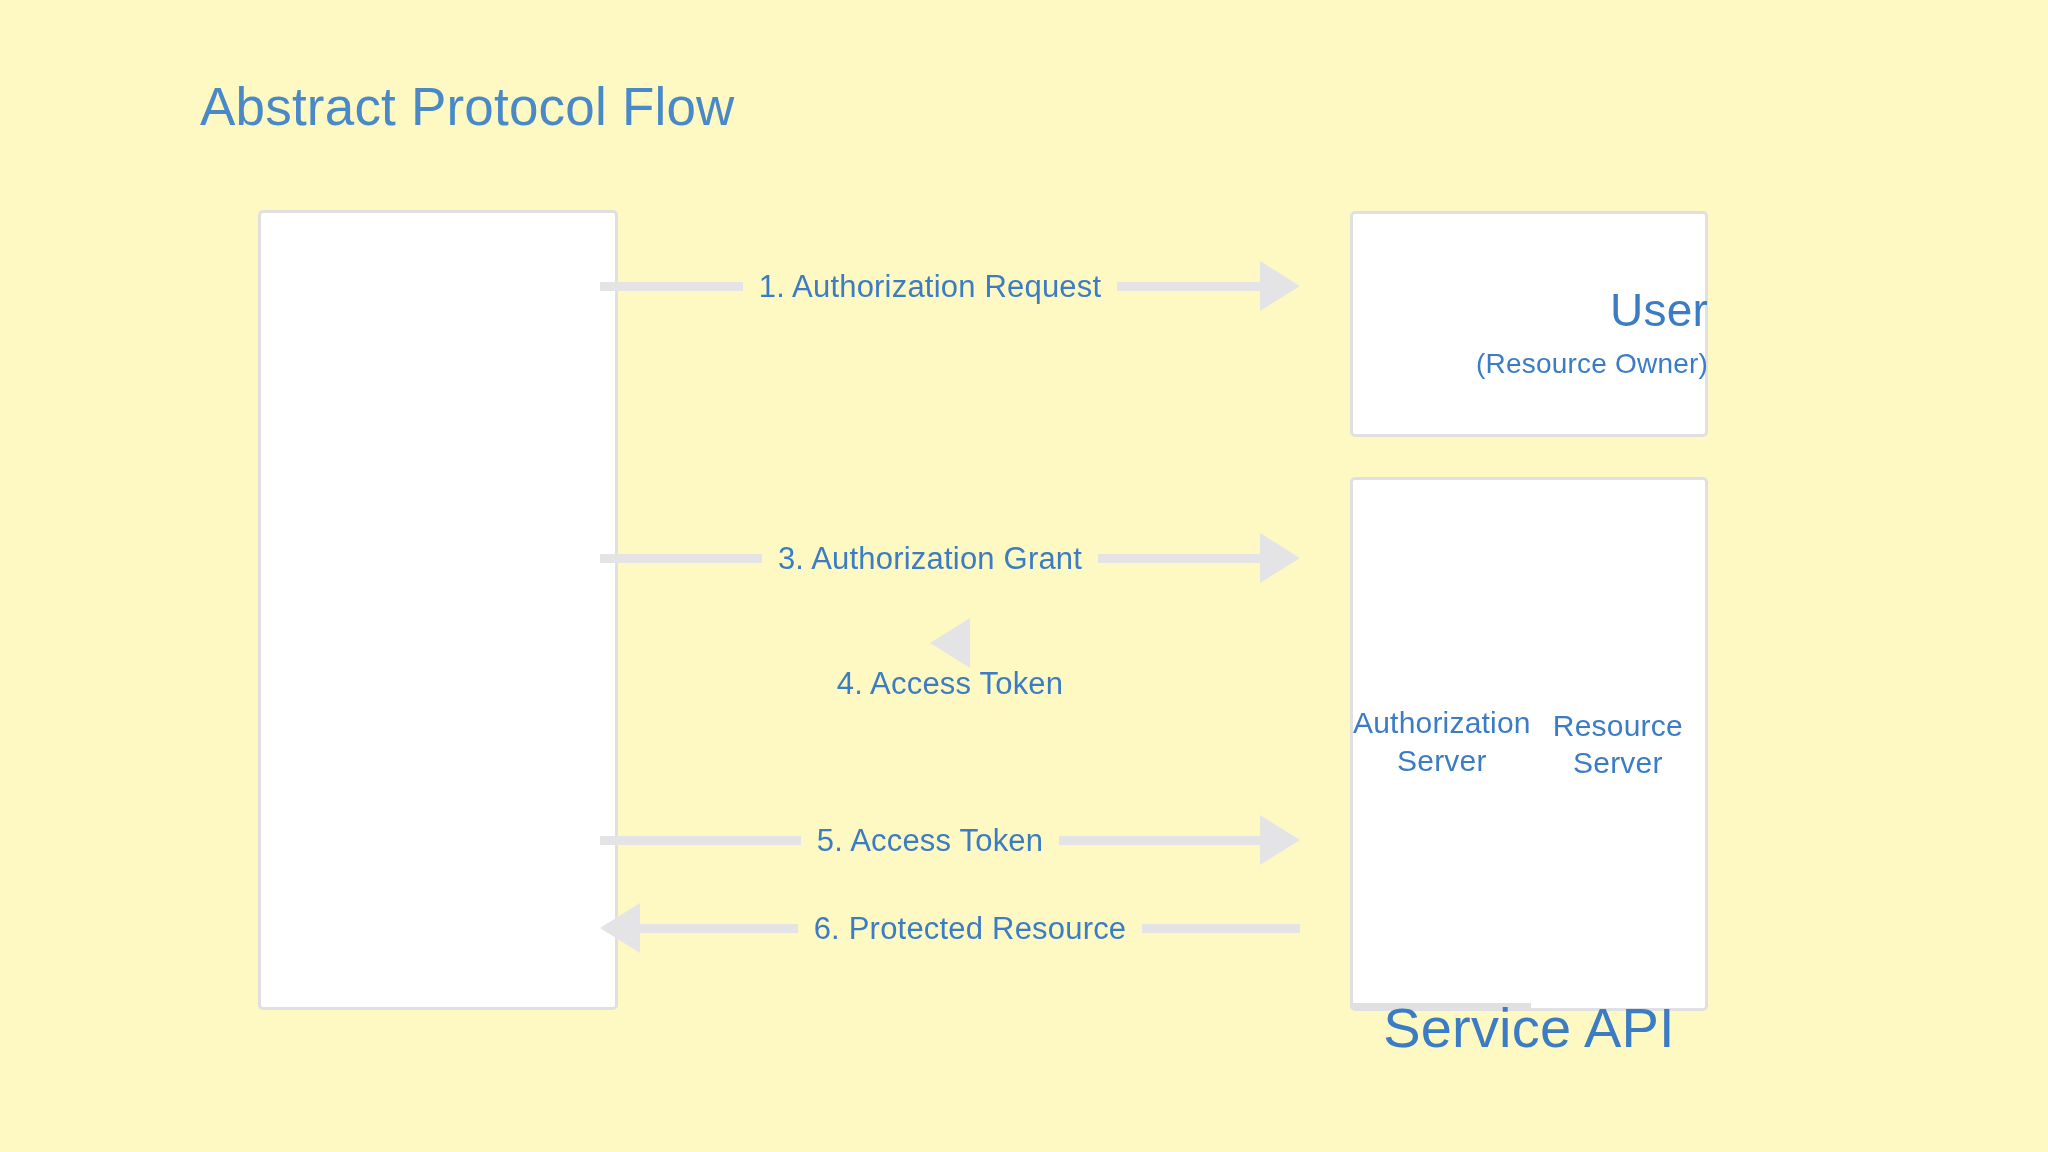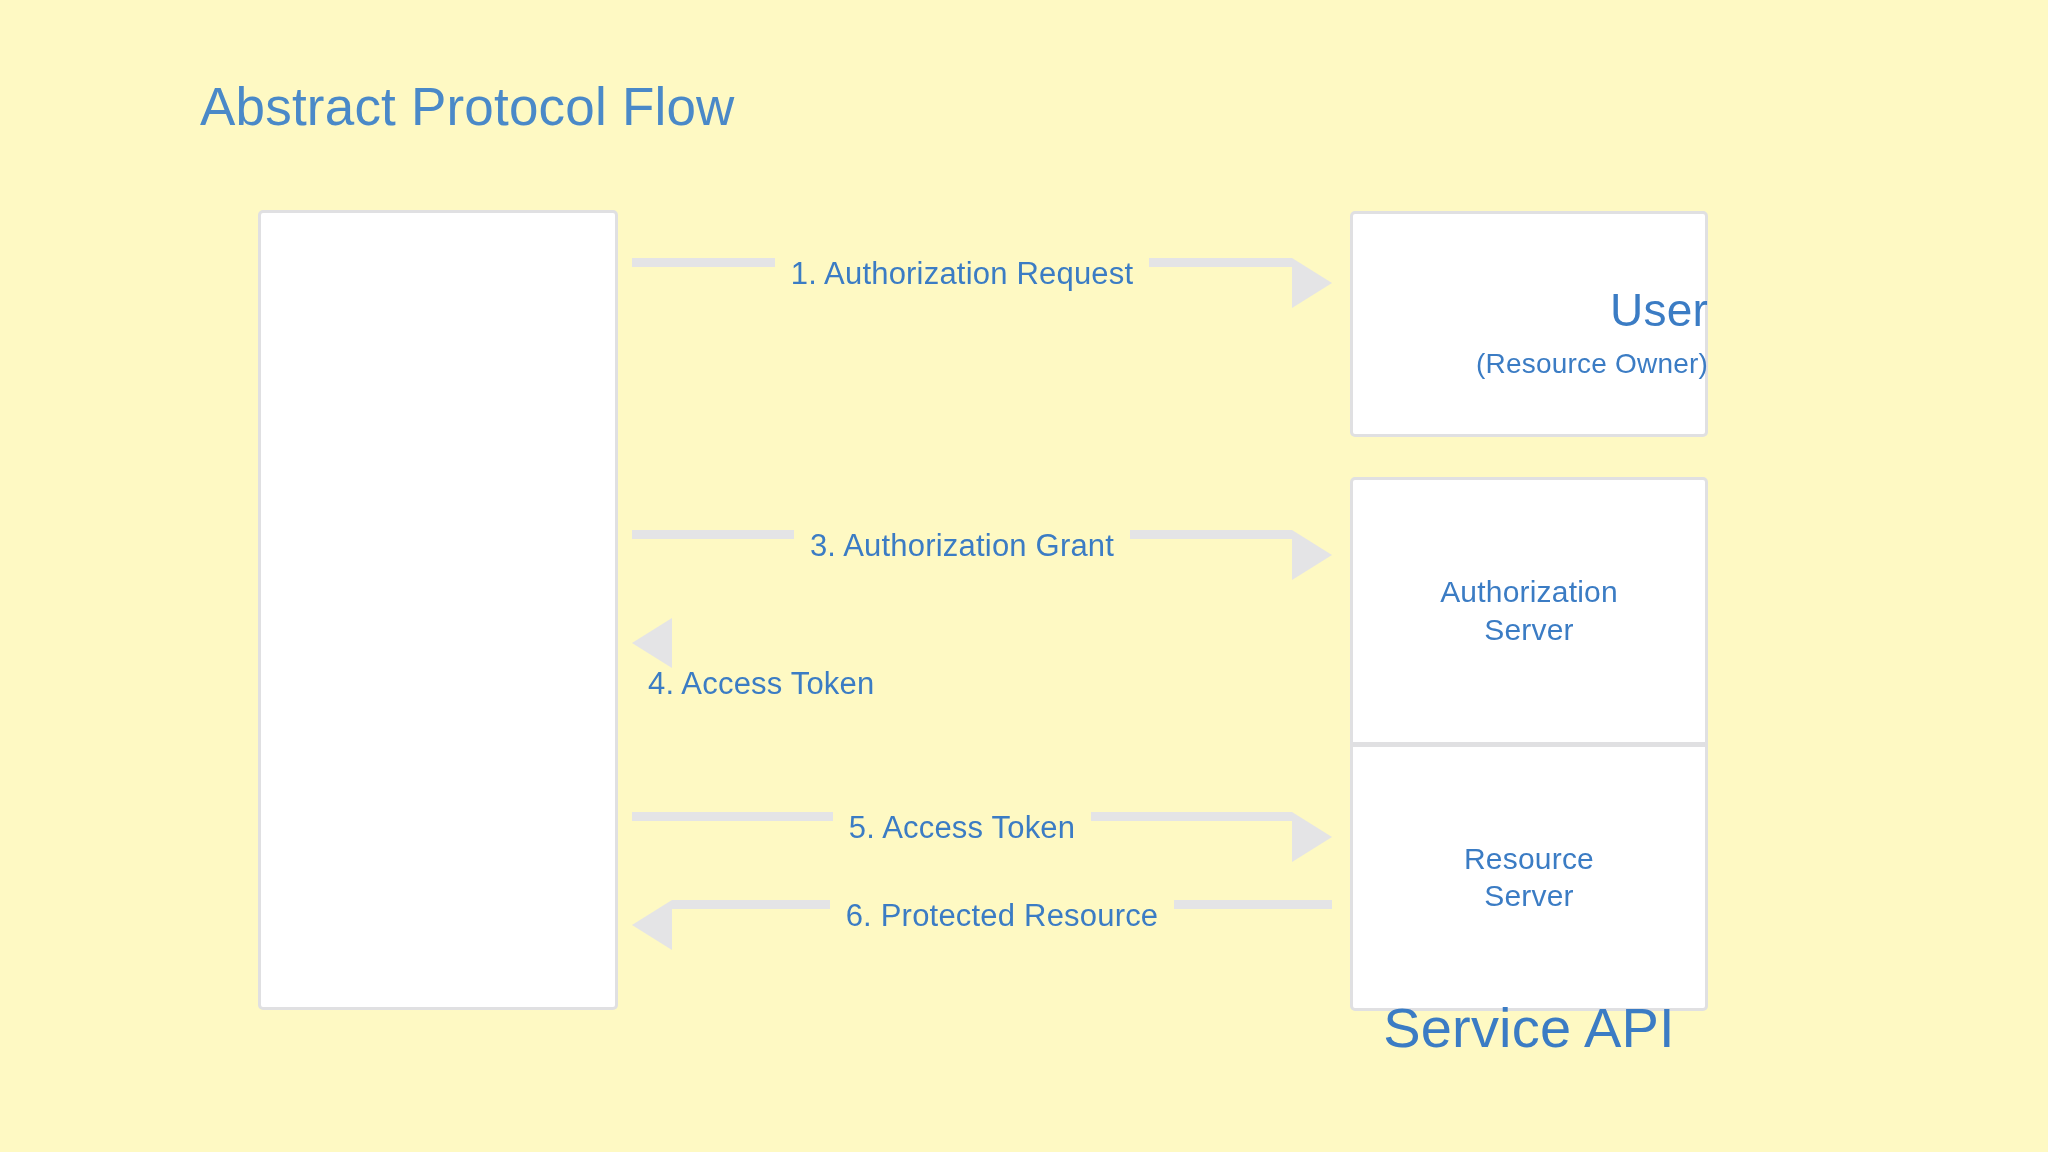--- a/index.html
+++ b/index.html
@@ -54,21 +54,21 @@
     height: 226px;
   }
 
   .service-box {
     left: 1350px;
     top: 477px;
     width: 358px;
     height: 534px;
     padding: 0;
     display: flex;
-    flex-direction: column;
+    flex-direction: row;
   }
   .service-cell {
     flex: 1 1 0;
     display: flex;
     align-items: center;
     justify-content: center;
     box-sizing: border-box;
   }
   .service-cell.first {
     border-bottom: 5px solid #e0e0e2;
@@ -118,25 +118,25 @@
     font-size: 56px;
     font-weight: 400;
     color: #3b7cc4;
     letter-spacing: 0.2px;
     white-space: nowrap;
   }
 
   
   .flow-row {
     position: absolute;
-    left: 632px;
+    left: 600px;
     width: 700px;
     height: 56px;
     display: flex;
-    align-items: flex-start;
+    align-items: center;
   }
   .flow-line {
     flex: 1 1 auto;
     height: 9px;
     background: #e4e4e6;
   }
   .flow-caption {
     flex: 0 0 auto;
     padding: 0 16px;
     font-size: 31px;

